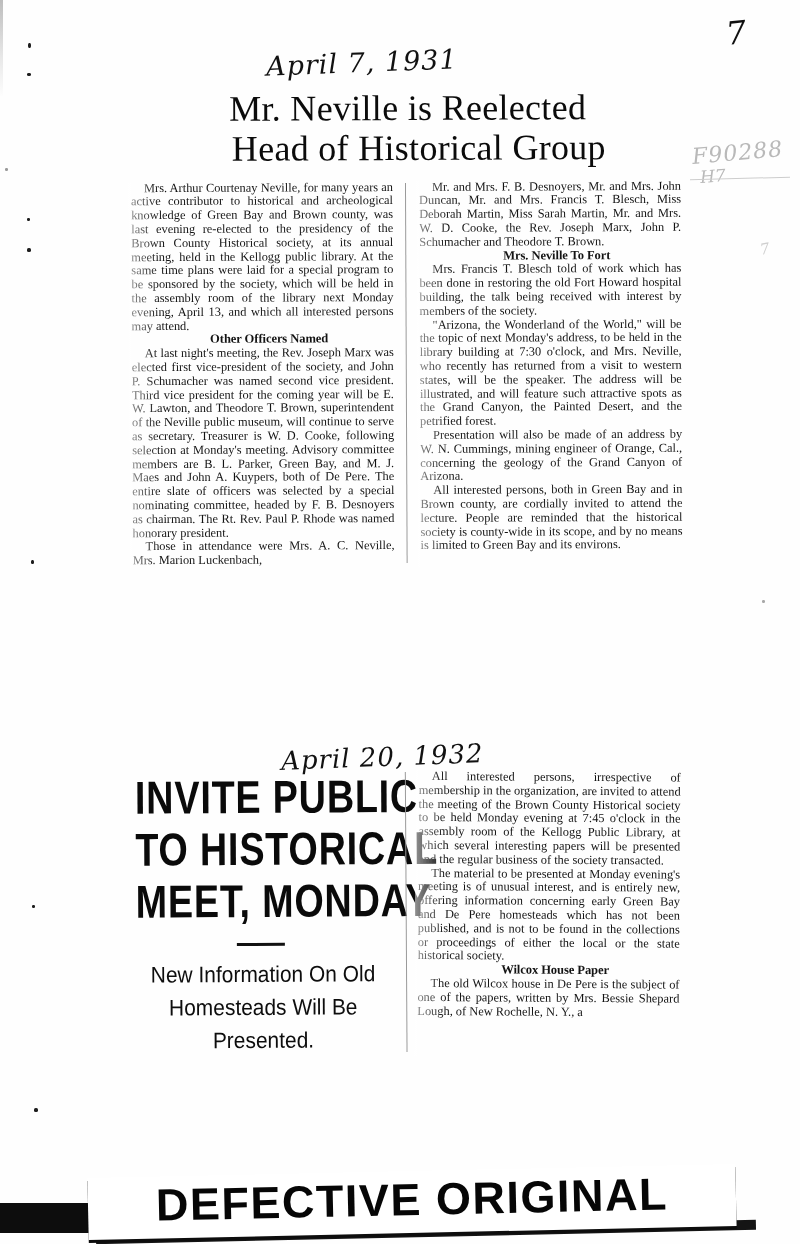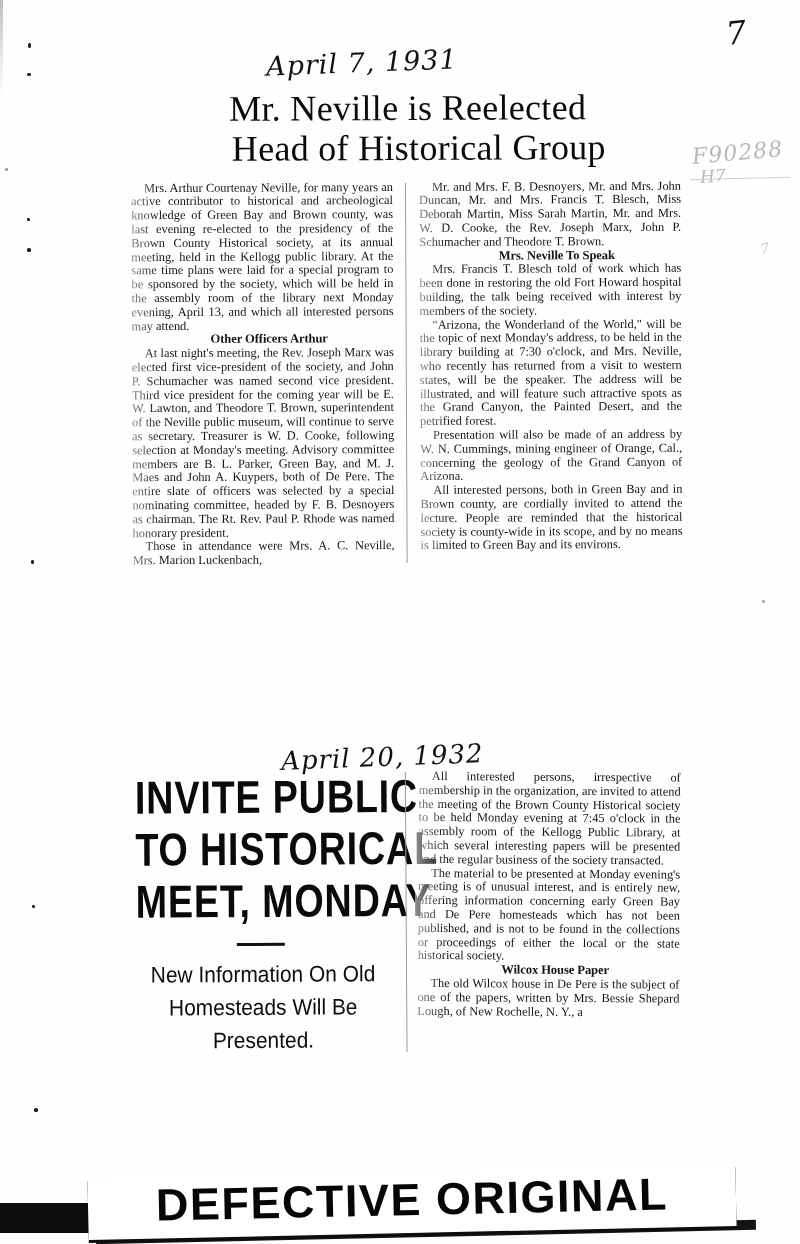--- a/index.html
+++ b/index.html
@@ -249,30 +249,30 @@
 
   <div id="clipping-one">
 
     <div class="headline-serif" id="headline-line-1">Mr. Neville is Reelected</div>
     <div class="headline-serif" id="headline-line-2">Head of Historical Group</div>
 
     <div class="cols">
 
       <div class="col fade-left">
         <p>Mrs. Arthur Courtenay Neville, for many years an active contributor to historical and archeological knowledge of Green Bay and Brown county, was last evening re-elected to the presidency of the Brown County Historical society, at its annual meeting, held in the Kellogg public library.    At the same time plans were laid for a special program to be sponsored by the society, which will be held in the assembly room of the library next Monday evening, April 13, and which all interested persons may attend.</p>
-        <p class="subhead">Other Officers Arthur</p>
+        <p class="subhead">Other Officers Named</p>
         <p>At last night's meeting, the Rev. Joseph Marx was elected first vice-president of the society, and John P. Schumacher was named second vice president.    Third vice president for the coming year will be E. W. Lawton, and Theodore T. Brown, superintendent of the Neville public museum, will continue to serve as secretary. Treasurer is W. D. Cooke, following selection at Monday's meeting.    Advisory committee members are B. L. Parker, Green Bay, and M. J. Maes and John A. Kuypers, both of De Pere.    The entire slate of officers was selected by a special nominating committee, headed by F. B. Desnoyers as chairman.    The Rt. Rev. Paul P. Rhode was named honorary president.</p>
         <p>Those in attendance were Mrs. A. C. Neville, Mrs. Marion Luckenbach,</p>
       </div>
 
       <div class="col-rule"></div>
 
       <div class="col fade-left">
         <p>Mr. and Mrs. F. B. Desnoyers,  Mr. and Mrs. John Duncan, Mr. and Mrs. Francis T. Blesch, Miss Deborah Martin, Miss Sarah Martin, Mr. and Mrs. W. D. Cooke, the Rev. Joseph Marx, John P. Schumacher and Theodore T. Brown.</p>
-        <p class="subhead">Mrs. Neville To Speak</p>
+        <p class="subhead">Mrs. Neville To Fort</p>
         <p>Mrs. Francis T. Blesch told of work which has been done in restoring the old Fort Howard hospital building, the talk being received with interest by members of the society.</p>
         <p>"Arizona, the Wonderland of the World," will be the topic of next Monday's address, to be held in the library building at 7:30 o'clock, and Mrs. Neville, who recently has returned from a visit to western states, will be the speaker.    The address will be illustrated, and will feature such attractive spots as the Grand Canyon, the Painted Desert, and the petrified forest.</p>
         <p>Presentation will also be made of an address by W. N. Cummings, mining engineer of Orange, Cal., concerning the geology of the Grand Canyon of Arizona.</p>
         <p>All interested persons, both in Green Bay and in Brown county, are cordially invited to attend the lecture. People are reminded that the historical society is county-wide in its scope, and by no means is limited to Green Bay and its environs.</p>
       </div>
 
     </div>
   </div>
 
   <div id="clipping-two">

